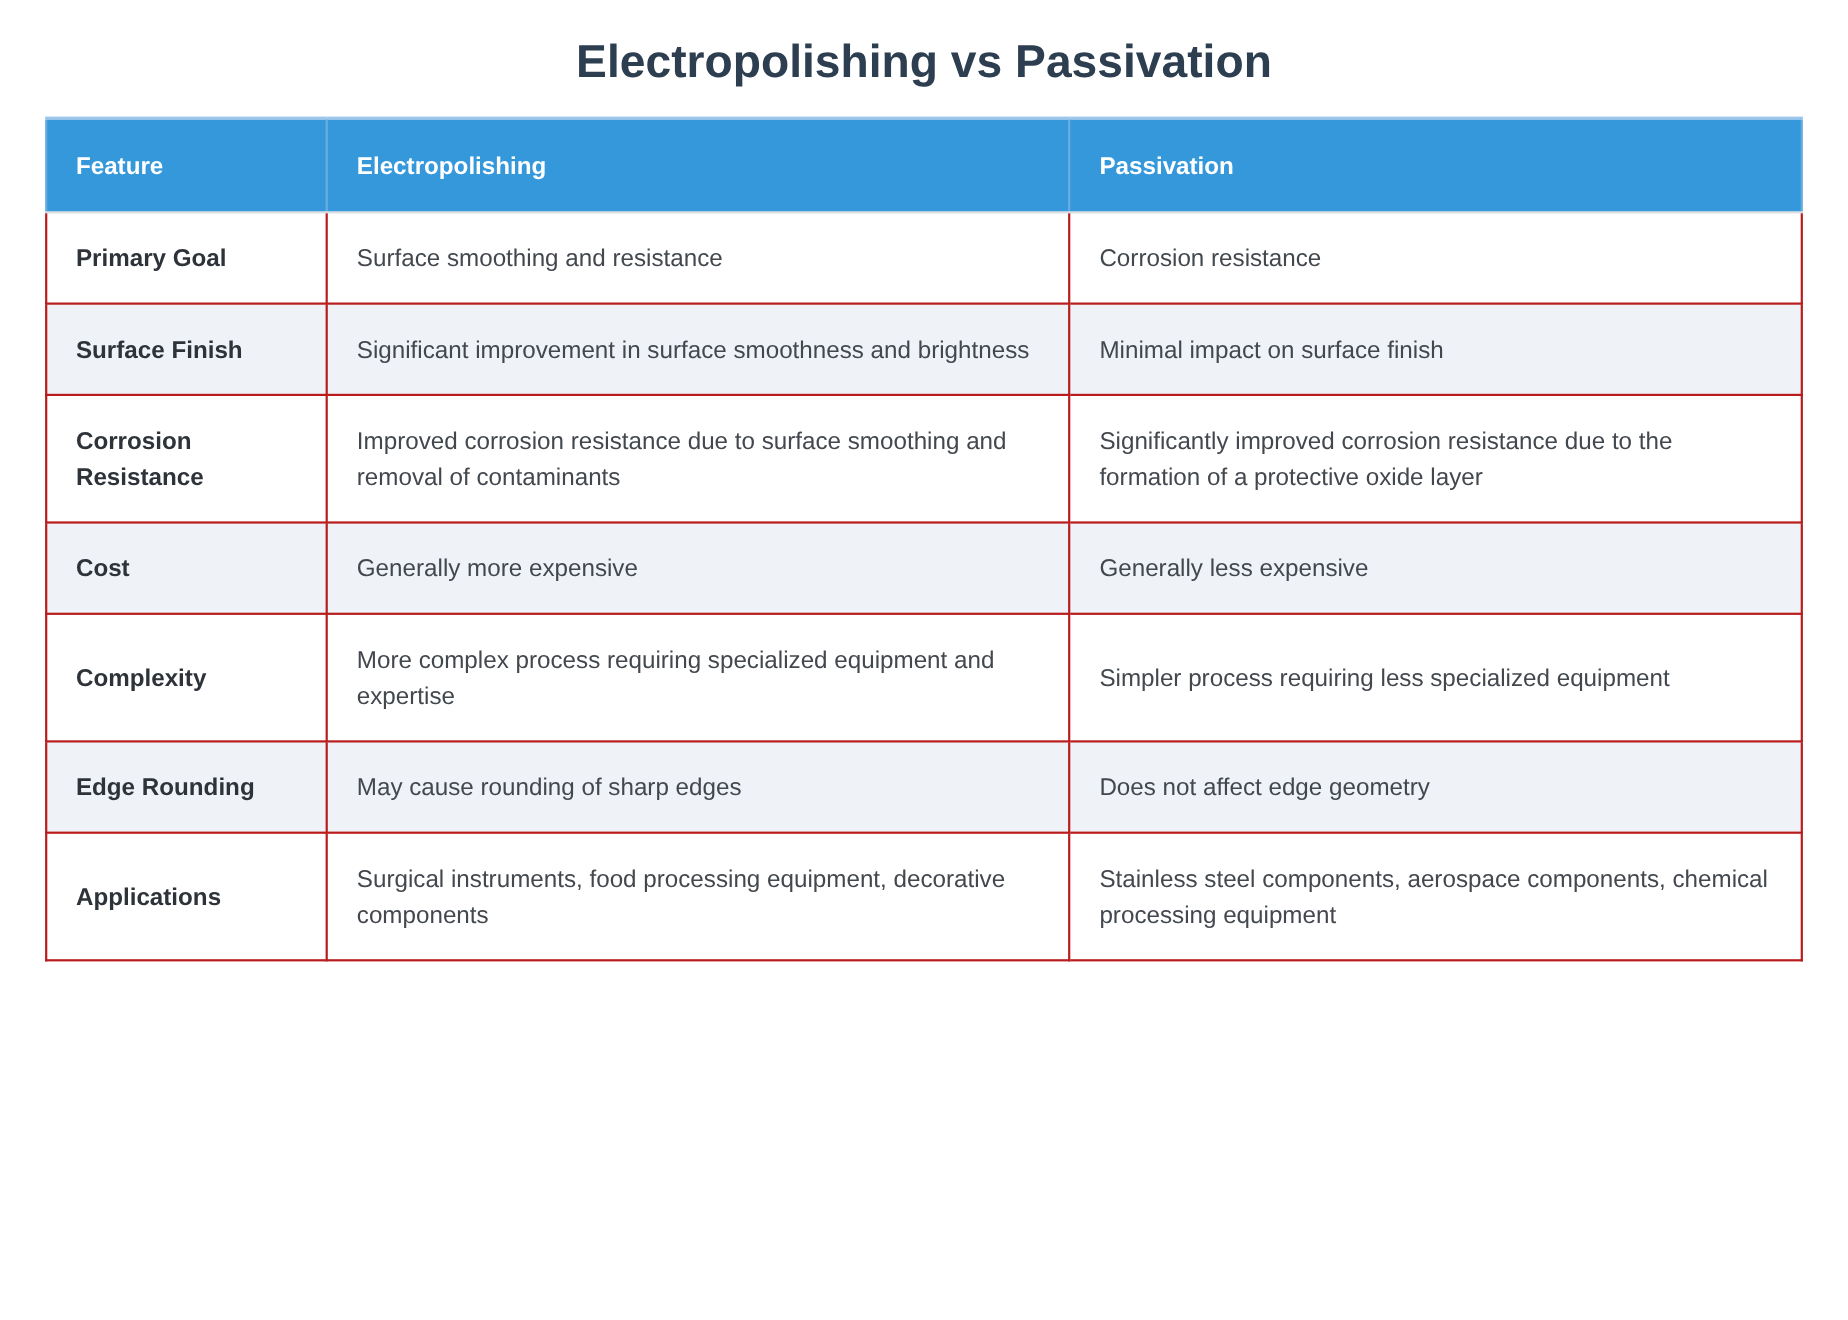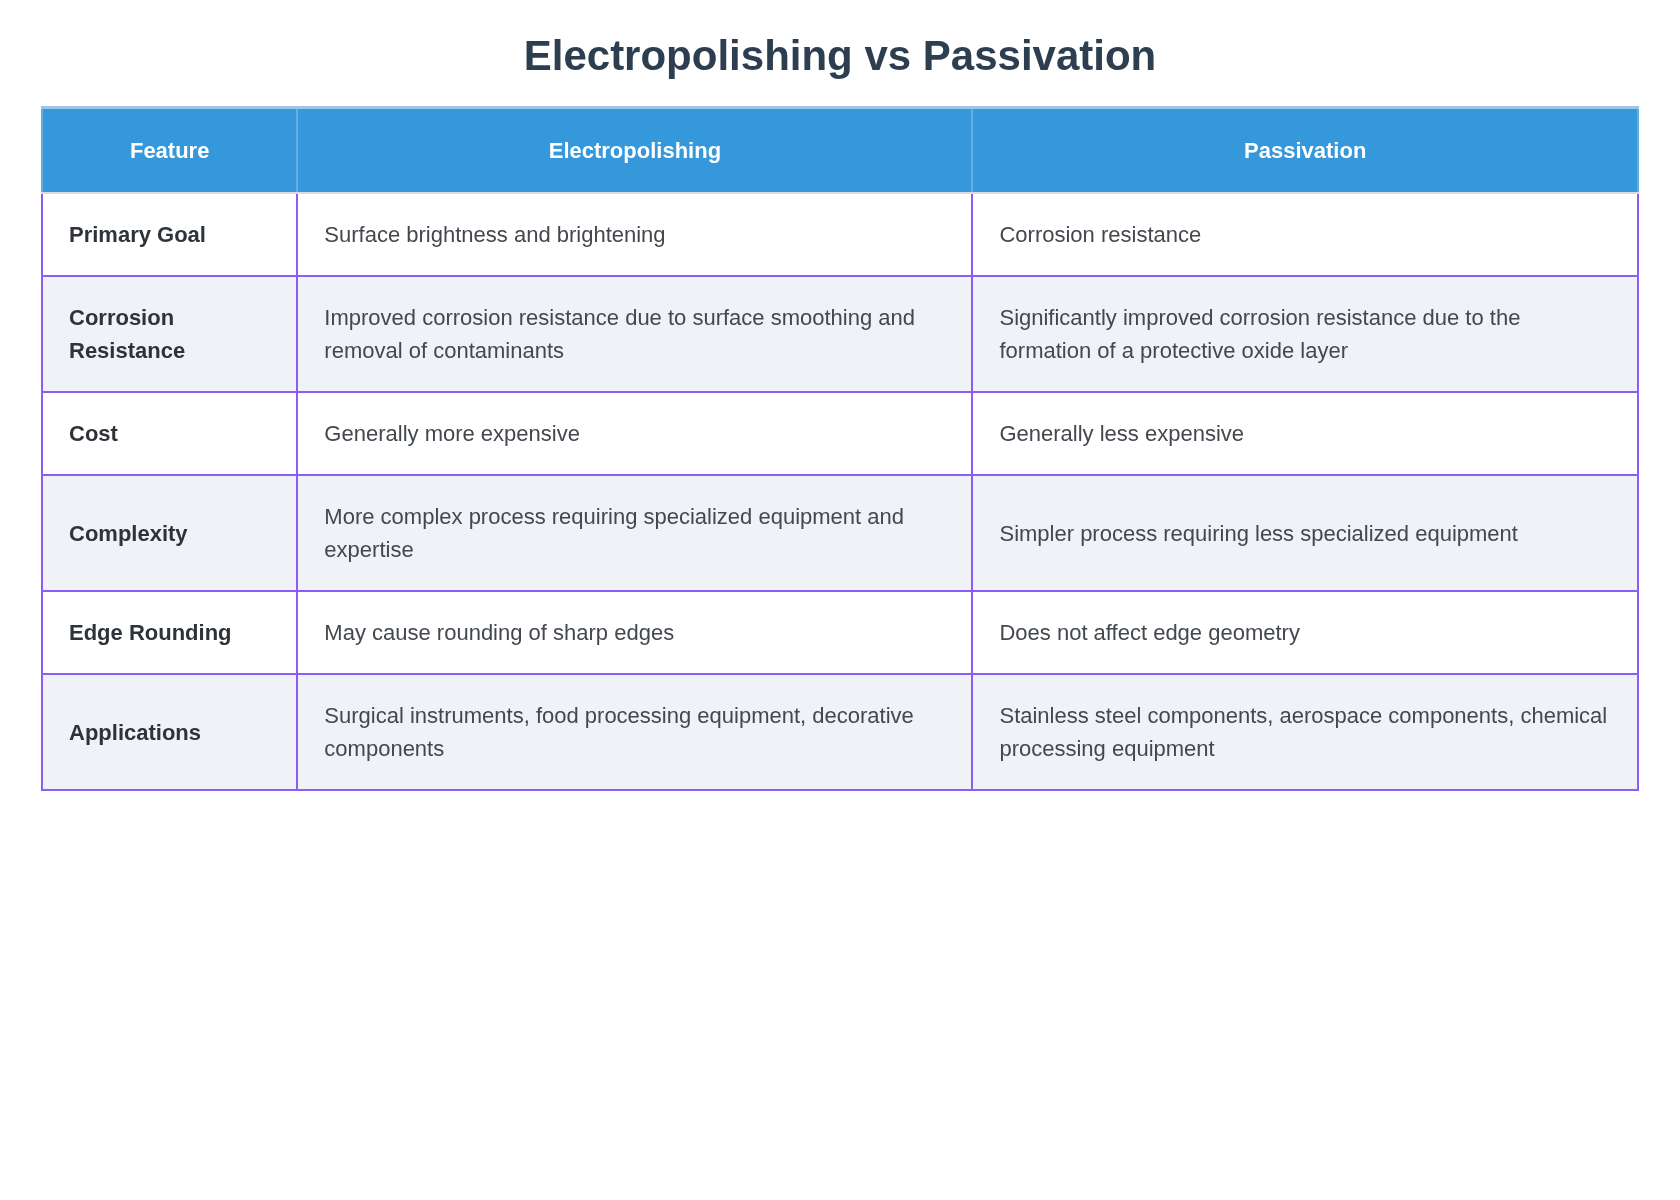--- a/index.html
+++ b/index.html
@@ -29,35 +29,35 @@
     border-collapse: collapse;
     table-layout: fixed;
     border: 2px solid #d9dde2;
   }
   table.comparison thead th {
     background: #3498db;
     color: #ffffff;
     font-size: 22px;
     font-weight: 700;
     line-height: 1.5;
-    text-align: center;
-    padding: 25px 15px;
+    text-align: left;
+    padding: 25px 26px;
     border-left: 2px solid #69ade0;
     border-right: 2px solid #69ade0;
     border-top: 3px solid #9cc7ea;
     border-bottom: 2px solid #d9dde2;
   }
   table.comparison tbody th,
   table.comparison tbody td {
     font-size: 22px;
     line-height: 1.5;
     text-align: left;
     vertical-align: middle;
     padding: 24px 26px;
-    border: 2px solid #8b5cf6;
+    border: 2px solid #b91c1c;
     word-wrap: break-word;
   }
   table.comparison tbody th {
     font-weight: 700;
     color: #2e333a;
   }
   table.comparison tbody td {
     font-weight: 400;
     color: #43484e;
   }
@@ -84,22 +84,27 @@
     <thead>
       <tr>
         <th>Feature</th>
         <th>Electropolishing</th>
         <th>Passivation</th>
       </tr>
     </thead>
     <tbody id="table-body">
         <tr>
           <th scope="row">Primary Goal</th>
-          <td>Surface brightness and brightening</td>
+          <td>Surface smoothing and resistance</td>
           <td>Corrosion resistance</td>
+        </tr>
+        <tr>
+          <th scope="row">Surface Finish</th>
+          <td>Significant improvement in surface smoothness and brightness</td>
+          <td>Minimal impact on surface finish</td>
         </tr>
         <tr>
           <th scope="row">Corrosion Resistance</th>
           <td>Improved corrosion resistance due to surface smoothing and removal of contaminants</td>
           <td>Significantly improved corrosion resistance due to the formation of a protective oxide layer</td>
         </tr>
         <tr>
           <th scope="row">Cost</th>
           <td>Generally more expensive</td>
           <td>Generally less expensive</td>

